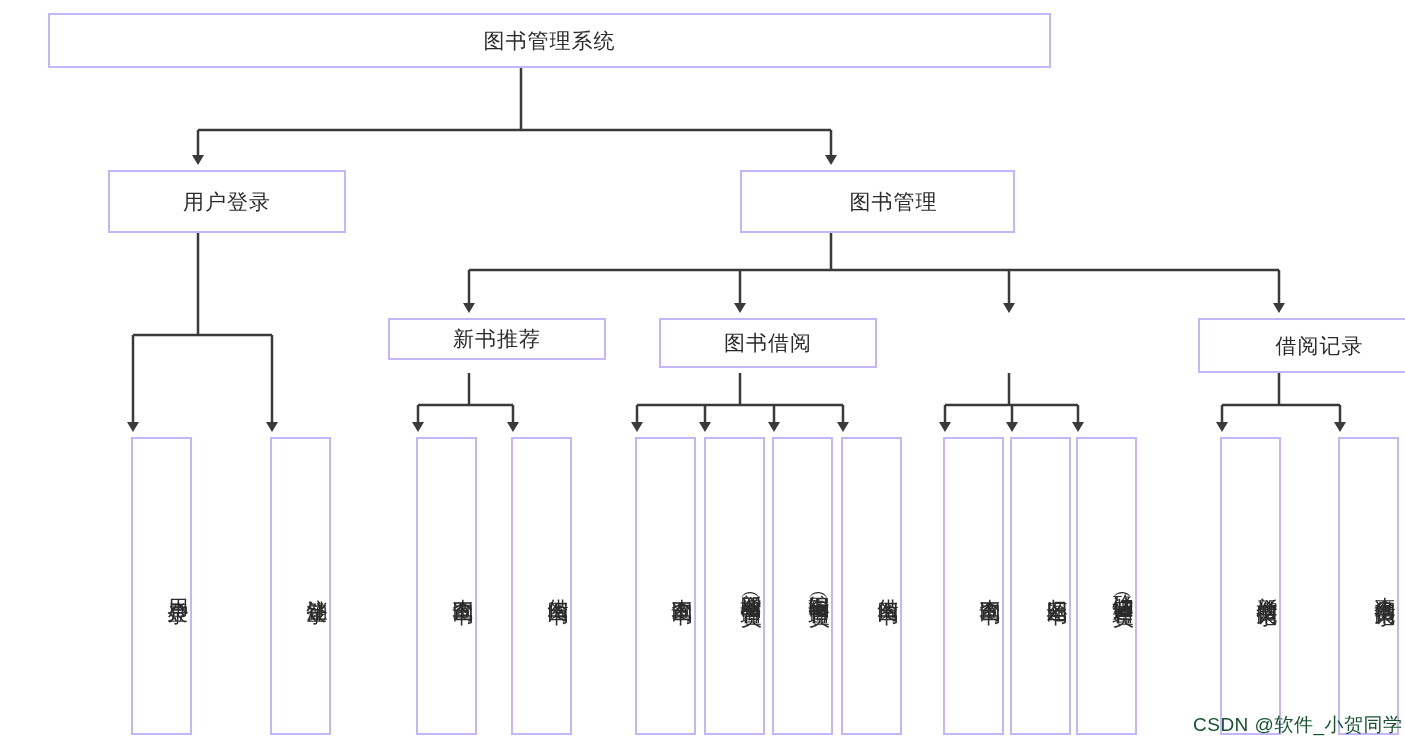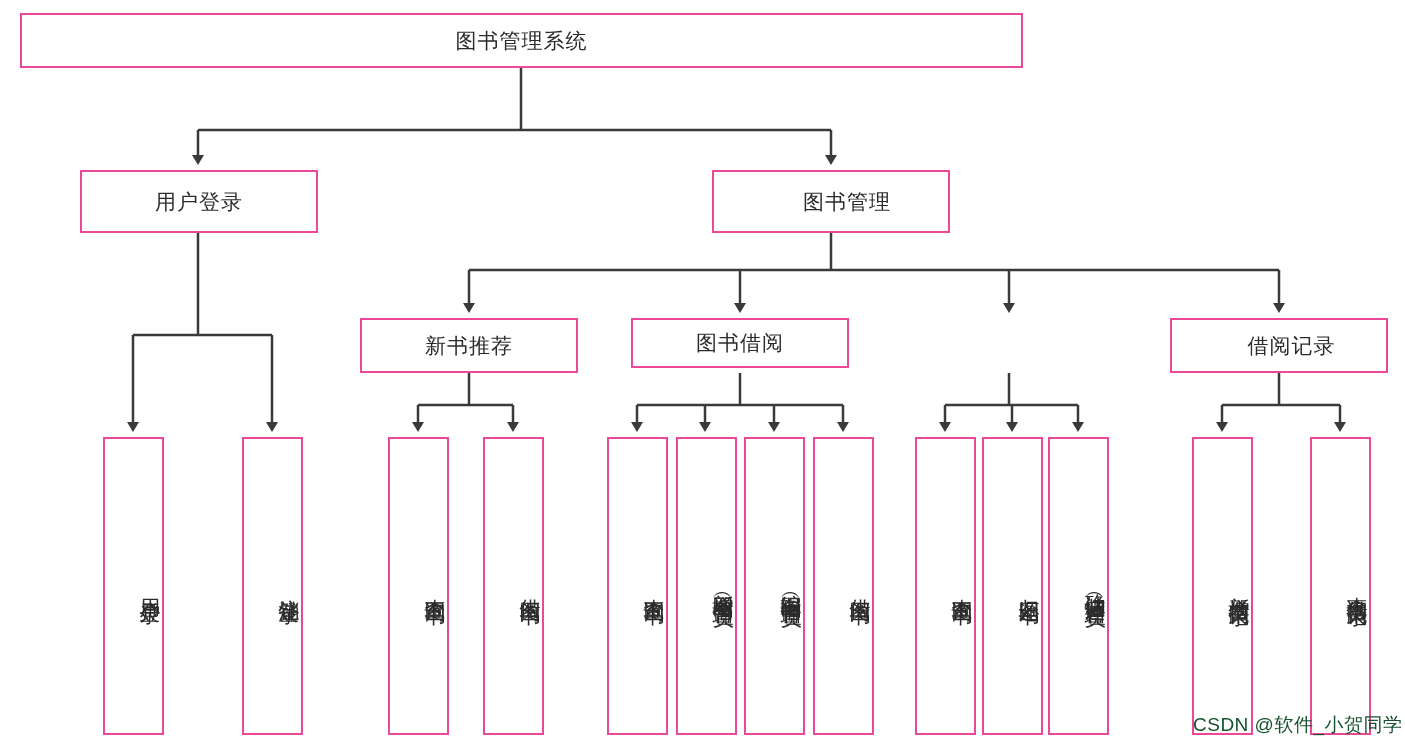--- a/index.html
+++ b/index.html
@@ -13,26 +13,27 @@
   #canvas {
     position: relative;
     width: 1405px;
     height: 747px;
     background: #ffffff;
     overflow: hidden;
   }
   .node {
     position: absolute;
     box-sizing: border-box;
-    border: 2px solid #ec4899;
+    border: 2px solid #c4b5fd;
     background: #ffffff;
     display: flex;
     align-items: center;
     justify-content: center;
     color: #2b2b2b;
+    margin-left: 28px;
   }
   .node.h {
     font-size: 21px;
     letter-spacing: 1px;
     line-height: 1.2;
   }
   .node.v {
     writing-mode: vertical-rl;
     text-orientation: upright;
     font-size: 21px;
@@ -121,25 +122,25 @@
     </g>
   </svg>
 
   <div class="node h" style="left:20px; top:13px; width:1003px; height:55px;">
     <span>图书管理系统</span>
   </div>
 
   <div class="node h" style="left:80px; top:170px; width:238px; height:63px;">
     <span>用户登录</span>
   </div>
-  <div class="node h" style="left:712px; top:170px; width:238px; height:63px;padding-left:32px;">
+  <div class="node h" style="left:712px; top:170px; width:275px; height:63px;padding-left:32px;">
     <span>图书管理</span>
   </div>
 
-  <div class="node h" style="left:360px; top:318px; width:218px; height:55px;">
+  <div class="node h" style="left:360px; top:318px; width:218px; height:42px;">
     <span>新书推荐</span>
   </div>
   <div class="node h" style="left:631px; top:318px; width:218px; height:50px;">
     <span>图书借阅</span>
   </div>
   <div class="node h" style="left:1170px; top:318px; width:218px; height:55px;padding-left:25px;">
     <span>借阅记录</span>
   </div>
 
   <div class="node v" style="left:103px; top:437px; width:61px; height:298px;">

